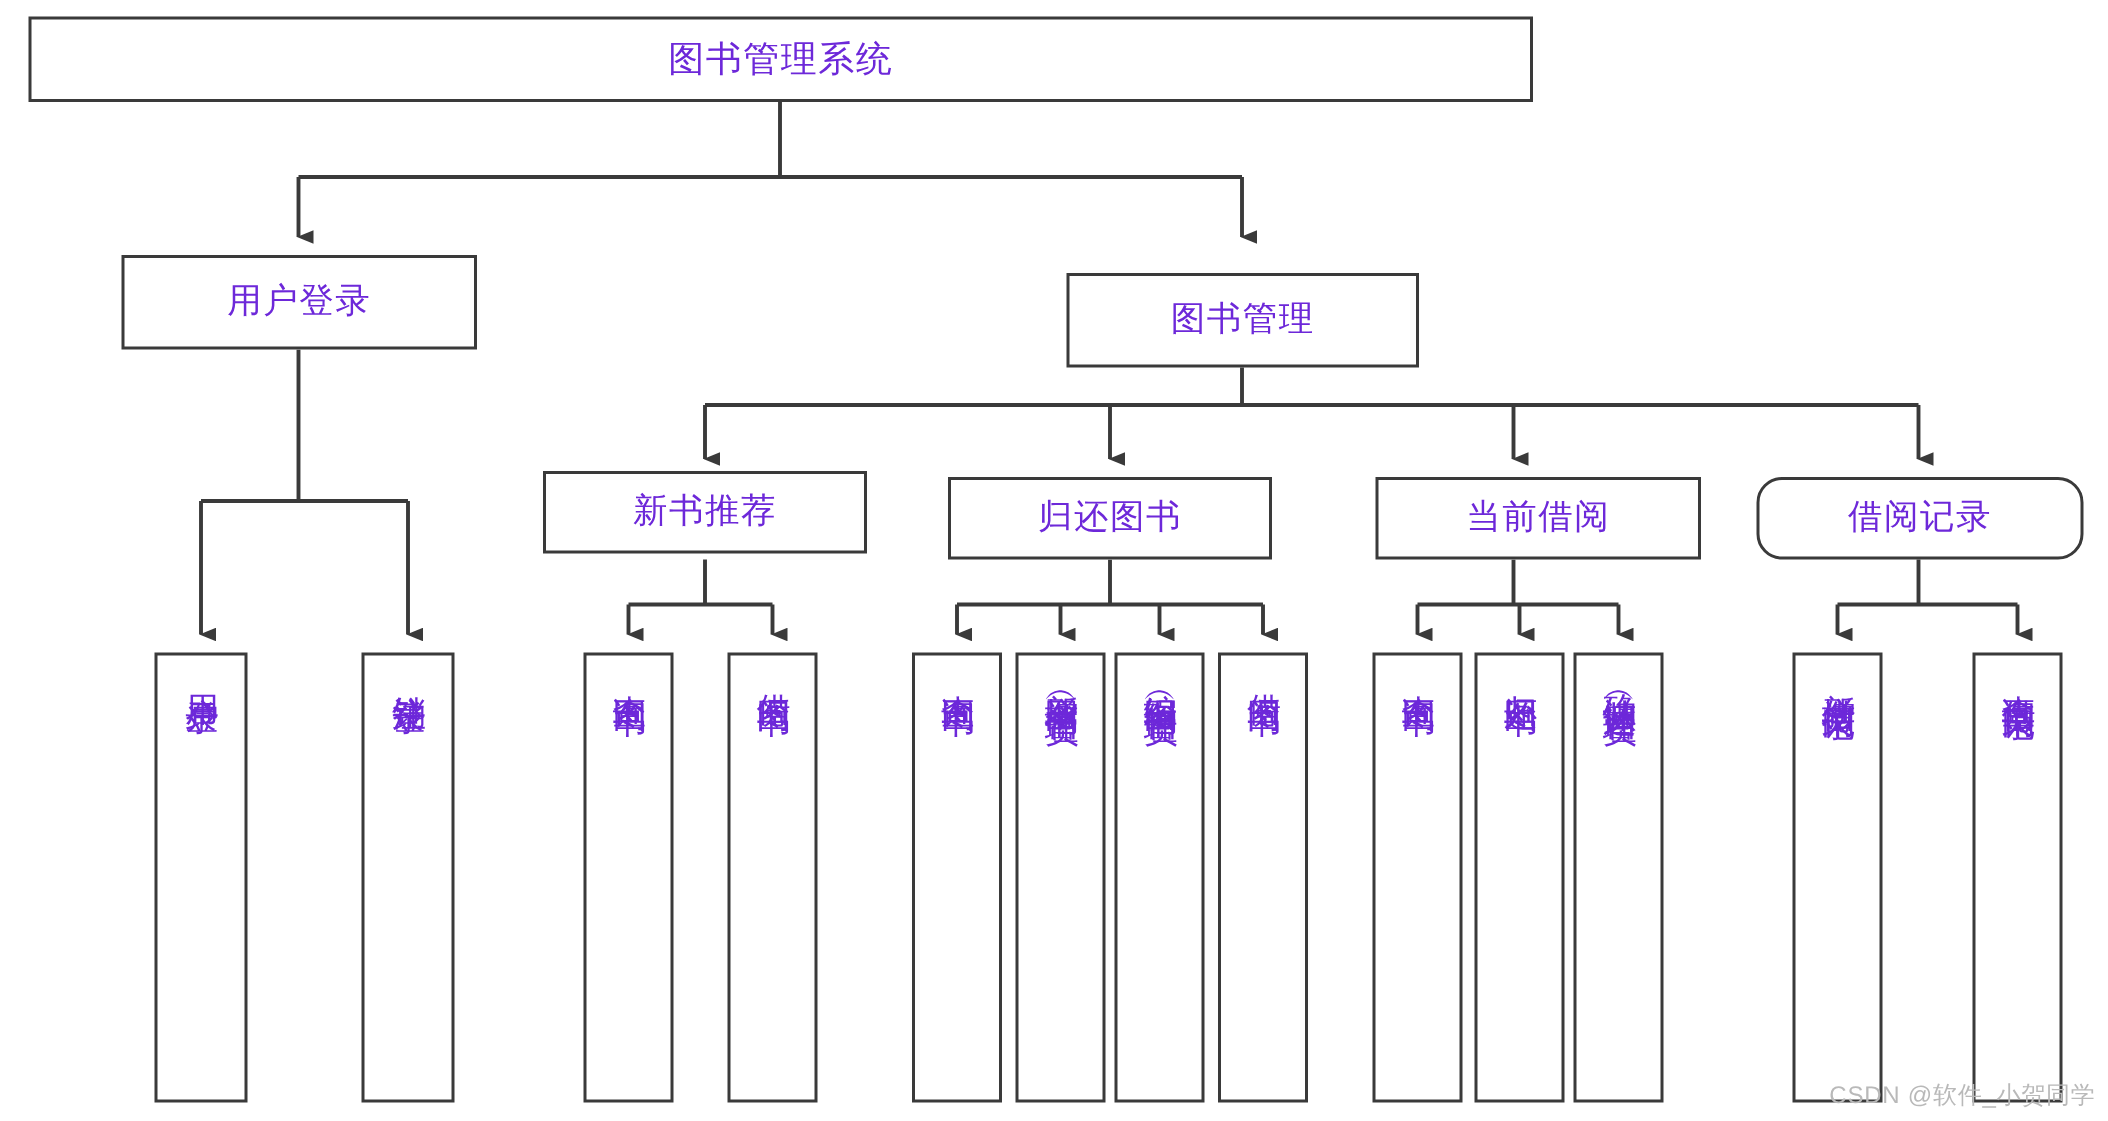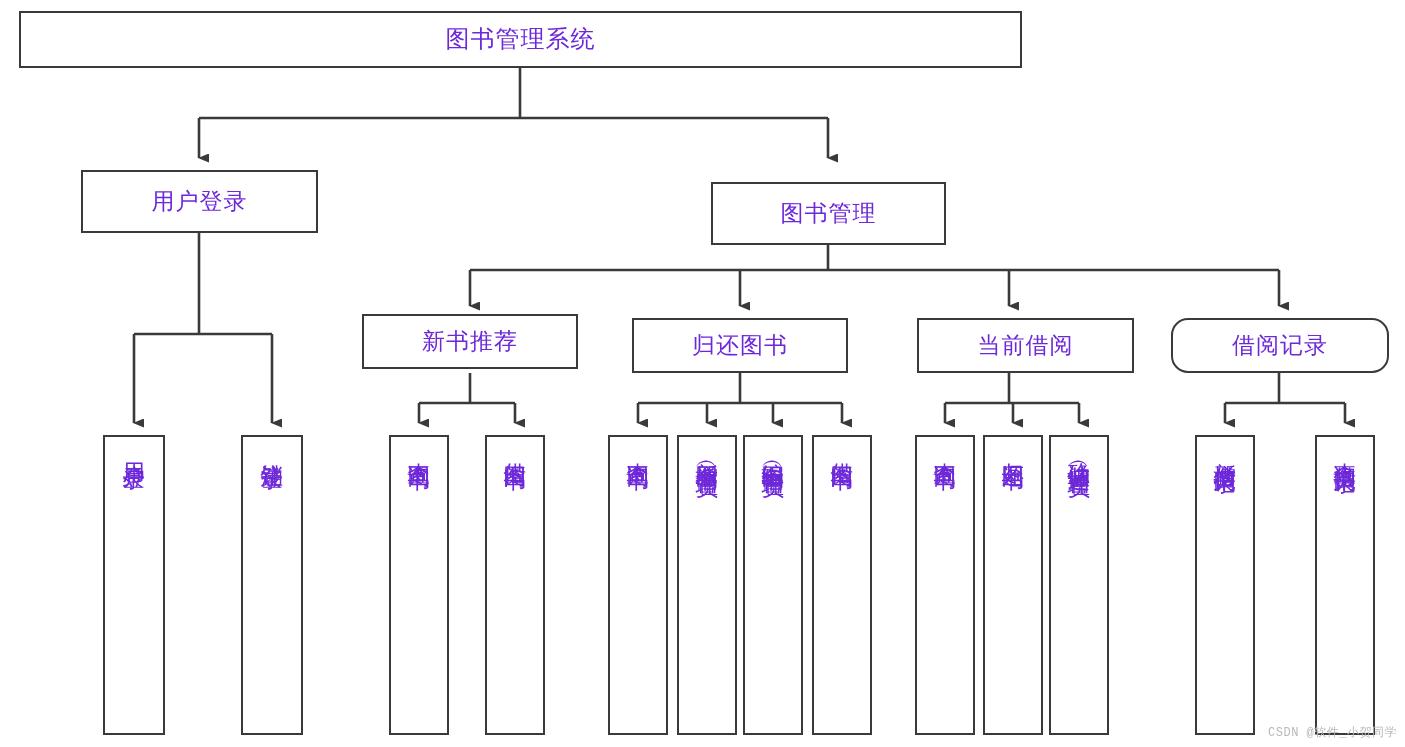--- a/index.html
+++ b/index.html
@@ -59,25 +59,25 @@
     white-space: nowrap;
     display: block;
   }
   .node-root {
     font-size: 24px;
   }
   #watermark {
     position: absolute;
     right: 8px;
     bottom: 6px;
-    font-size: 12px;
+    font-size: 16px;
     color: #b9b9b9;
     letter-spacing: 0.5px;
     white-space: nowrap;
-    font-family: Liberation Mono, monospace;
+    font-family: Liberation Sans, sans-serif;
   }
 </style>
 </head>
 <body>
 
 <div id="diagram-root">
 
   <svg id="edge-layer" viewBox="0 0 1405 747" width="1405" height="747" xmlns="http://www.w3.org/2000/svg">
     <defs>
       <marker id="arrowhead" markerWidth="9" markerHeight="11" refX="4.5" refY="10" orient="auto" markerUnits="userSpaceOnUse">

